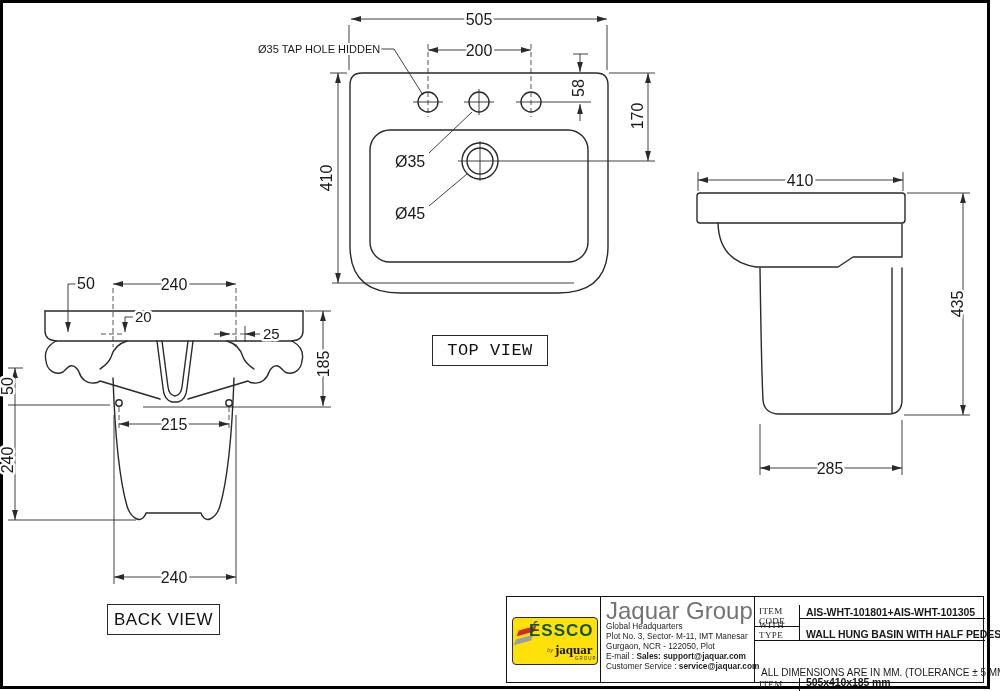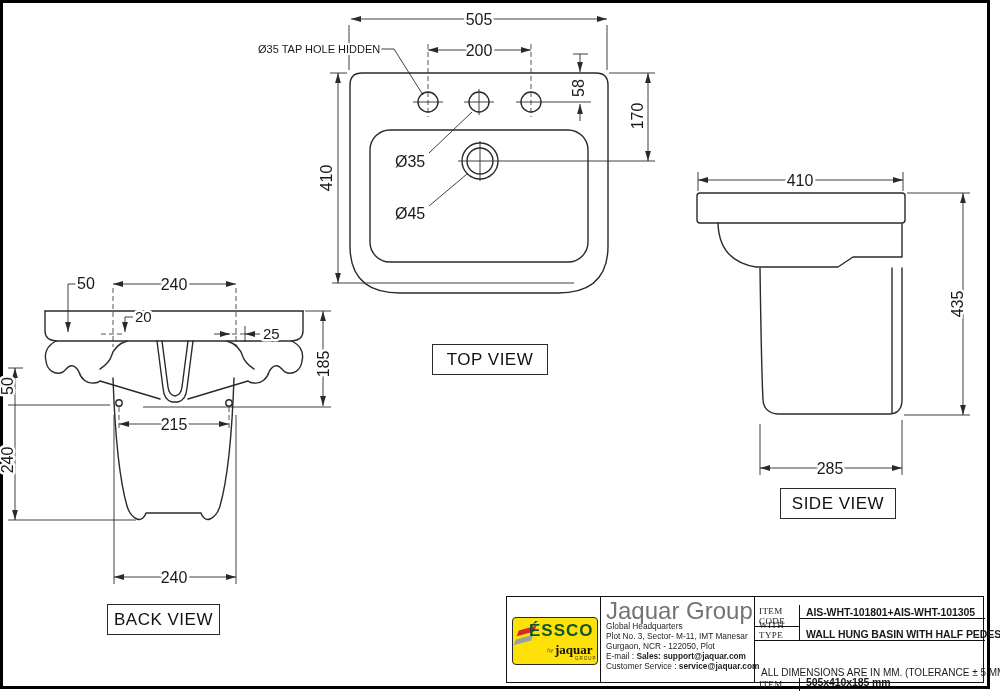--- a/index.html
+++ b/index.html
@@ -187,25 +187,22 @@
       <text class="dts" x="135" y="322">20</text>
       <text class="dts" x="263" y="339">25</text>
       <text class="dt" x="329" y="364" text-anchor="middle" transform="rotate(-90 329 364)">185</text>
       <text class="dt" x="13" y="386" text-anchor="middle" transform="rotate(-90 13 386)">50</text>
       <text class="dt" x="13" y="460" text-anchor="middle" transform="rotate(-90 13 460)">240</text>
       <text class="dt" x="174" y="430" text-anchor="middle">215</text>
       <text class="dt" x="174" y="583" text-anchor="middle">240</text>
     </g>
   </svg>
 
-  <div class="viewbox" style="left:432px;top:344px;width:114px;height:29px;">
+  <div class="viewbox" style="left:432px;top:335px;width:114px;height:29px;font-family:Liberation Mono, monospace;">
     <span>TOP VIEW</span>
-  </div>
-  <div class="viewbox" style="left:780px;top:488px;width:114px;height:29px;">
-    <span>SIDE VIEW</span>
   </div>
   <div class="viewbox" style="left:107px;top:604px;width:111px;height:29px;">
     <span>BACK VIEW</span>
   </div>
 
   <div class="tblock">
     <div class="tb-cell tb-logo">
       <div class="logo-wrap">
         <span class="slash red" style="background:#D6252B;"></span>
         <span class="slash gray" style="background:#98A0A4;"></span>

